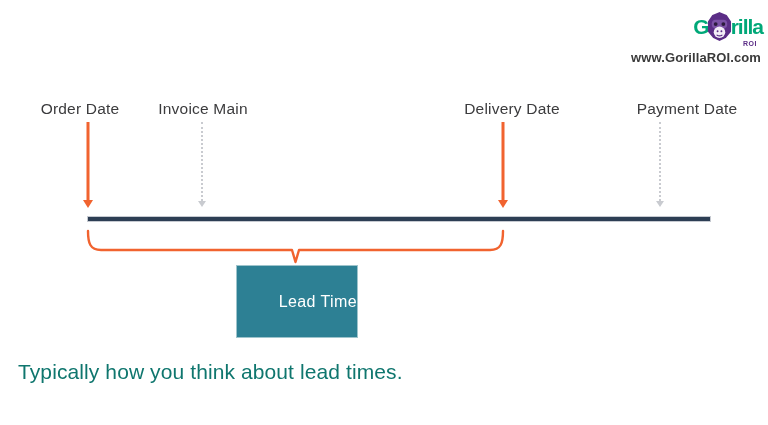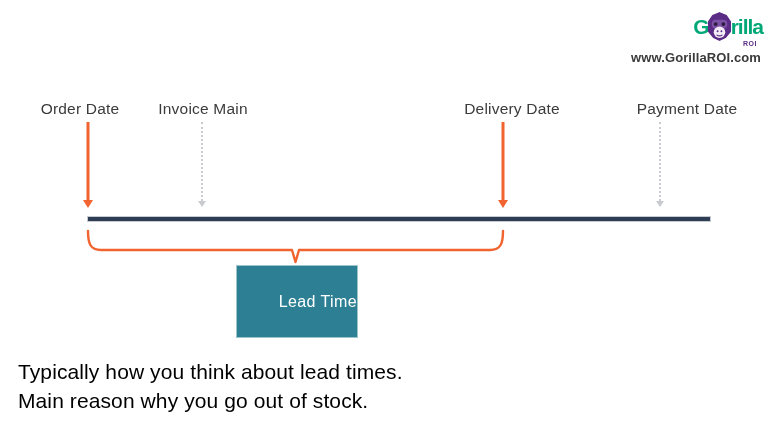--- a/index.html
+++ b/index.html
@@ -71,21 +71,21 @@
     left:236px;top:265px;width:120px;height:71px;
     background:var(--teal,#2d8094);
     border:1px solid #9ec4cc;
     display:flex;align-items:center;justify-content:flex-end;
     color:#ffffff;font-size:16px;letter-spacing:.4px;
   }
 
   
   .caption{
     left:18px;top:357px;
-    font-size:21px;line-height:29px;color:#000000;letter-spacing:.1px;
+    font-size:21px;line-height:29px;color:#0f766e;letter-spacing:.1px;
   }
 </style>
 </head>
 <body>
 
 <div class="abs logo">
   <div class="logo-brand">
     <span>G</span>
     <span class="head">
       <svg viewBox="0 0 26 30" width="25" height="29">
@@ -133,14 +133,13 @@
            L 490 250
            C 501 250, 503 243, 503 231"></path>
 </svg>
 
 <div class="abs lead-box">
   <span>Lead Time</span>
 </div>
 
 <div class="abs caption">
   <div>Typically how you think about lead times.</div>
-  <div>Main reason why you go out of stock.</div>
 </div>
 
 </body></html>

